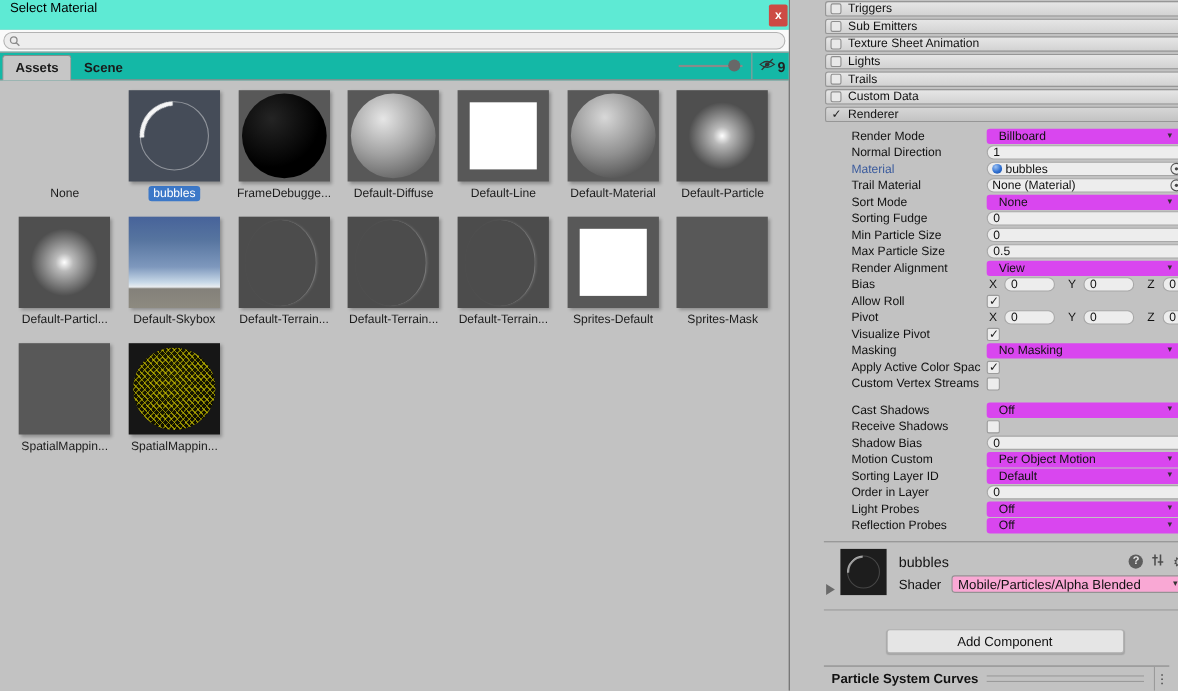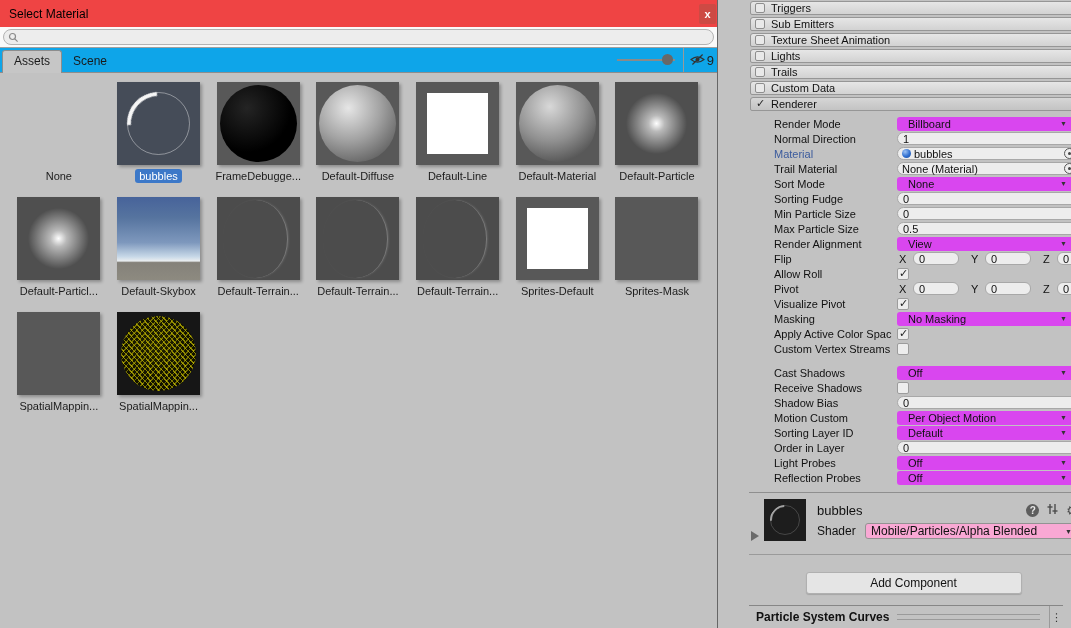--- a/index.html
+++ b/index.html
@@ -1,28 +1,28 @@
 <!DOCTYPE html>
 <html><head>
 <meta charset="utf-8">
 <style>
   * { box-sizing: border-box; margin: 0; padding: 0; }
   html,body { width:1071px; height:628px; overflow:hidden; }
   body { font-family:"Liberation Sans", sans-serif; background:#c2c2c2; position:relative; font-size:11px; color:#111; }
 
   
   .left-panel { position:absolute; left:0; top:0; width:718px; height:628px; background:#c2c2c2; border-right:1px solid #666; }
-  .titlebar { height:27px; background:#ef4444; position:relative; display:flex; align-items:center; padding-left:9px; }
+  .titlebar { height:27px; background:#5eead4; position:relative; display:flex; padding-left:9px; }
   .win-title { font-size:12px; color:#000; }
   .close-btn { position:absolute; right:1px; top:4px; width:17px; height:20px; background:#cd4a44; color:#fff;
                font-size:11px; font-weight:bold; display:flex; align-items:center; justify-content:center; border-radius:2px; cursor:pointer; }
   .search-row { height:20px; background:#fafafa; padding:2px 3px; }
   .search-input { height:16px; background:#ededed; border:1px solid #b3b3b3; border-radius:8px; display:flex; align-items:center; padding-left:4px; }
   .search-icon svg { display:block; }
-  .tabbar { height:26px; background:#0ea5e9; border-top:1px solid #a0a0a0; border-bottom:1px solid #8d8d8d; position:relative; display:flex; align-items:flex-end; padding-left:2px; }
+  .tabbar { height:26px; background:#14b8a6; border-top:1px solid #a0a0a0; border-bottom:1px solid #8d8d8d; position:relative; display:flex; align-items:flex-end; padding-left:2px;font-weight:bold; }
   .tab { font-size:12px; padding:3px 11px 4px 11px; color:#1a1a1a; cursor:pointer; }
   .tab.active { background:#c6c6c6; border:1px solid #8d8d8d; border-bottom:none; border-radius:3px 3px 0 0; margin-bottom:-1px; padding-bottom:5px; }
   .tab-right { position:absolute; right:3px; top:0; height:100%; display:flex; align-items:center; }
   .zoom-slider { position:relative; width:58px; height:14px; margin-right:8px; cursor:pointer; }
   .zoom-slider .track { position:absolute; left:0; right:0; top:6px; height:2px; background:#8a8a8a; }
   .zoom-slider .knob { position:absolute; right:2px; top:1px; width:11px; height:11px; border-radius:50%; background:#686868; }
   .tab-sep { width:1px; height:100%; background:#999; margin-right:5px; }
   .hidden-count { display:flex; align-items:center; gap:1px; }
   .hidden-count .num { font-size:13px; color:#222; }
 
@@ -336,21 +336,21 @@
       <div class="prop-row">
         <span class="prop-label">Render Alignment</span>
         <span class="prop-control">
           <span class="dropdown">
             <span class="dd-val">View</span>
             <span class="dd-arrow">▼</span>
           </span>
         </span>
       </div>
       <div class="prop-row">
-        <span class="prop-label">Flip</span>
+        <span class="prop-label">Bias</span>
         <span class="prop-control">
           <span class="vec3">
             <span class="axis-label">X</span>
             <span class="axis-field axis-x">0</span>
             <span class="axis-label">Y</span>
             <span class="axis-field axis-y">0</span>
             <span class="axis-label">Z</span>
             <span class="axis-field axis-z">0</span>
           </span>
         </span>

